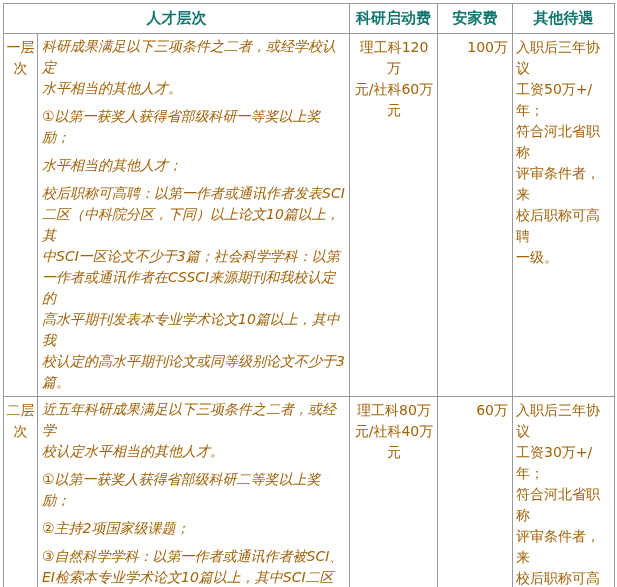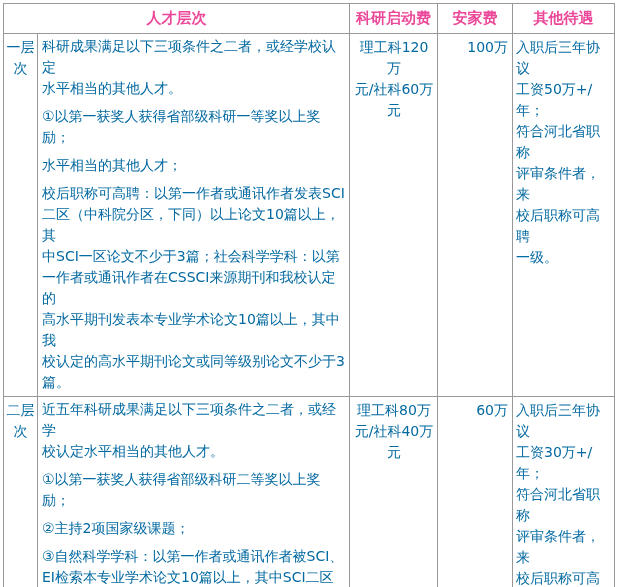--- a/index.html
+++ b/index.html
@@ -23,46 +23,47 @@
   col.c-criteria { width: 312px; }
   col.c-startup  { width: 88px; }
   col.c-settling { width: 75px; }
   col.c-other    { width: 102px; }
   th, td {
     border: 1px solid #999999;
   }
   th {
     font-size: 15px;
     font-weight: 700;
-    color: #ec4899;
+    color: #0f766e;
     text-align: center;
     vertical-align: middle;
     padding: 5px 2px;
     line-height: 19px;
   }
   td {
     font-size: 14px;
-    color: #0369a1;
+    color: #a16207;
     vertical-align: top;
     line-height: 21px;
     white-space: pre-line;
     padding: 3px 4px;
   }
   td.tier {
     text-align: center;
     padding: 3px 2px;
   }
   td.criteria {
     white-space: normal;
     padding: 2px 4px 3px 4px;
   }
   td.criteria p {
     margin: 0 0 7px 0;
     white-space: pre-line;
     line-height: 21px;
+    font-style: italic;
   }
   td.criteria p:last-child {
     margin-bottom: 0;
   }
   td.startup {
     text-align: center;
     padding: 3px 2px 3px 3px;
   }
   td.settling {
     text-align: right;

